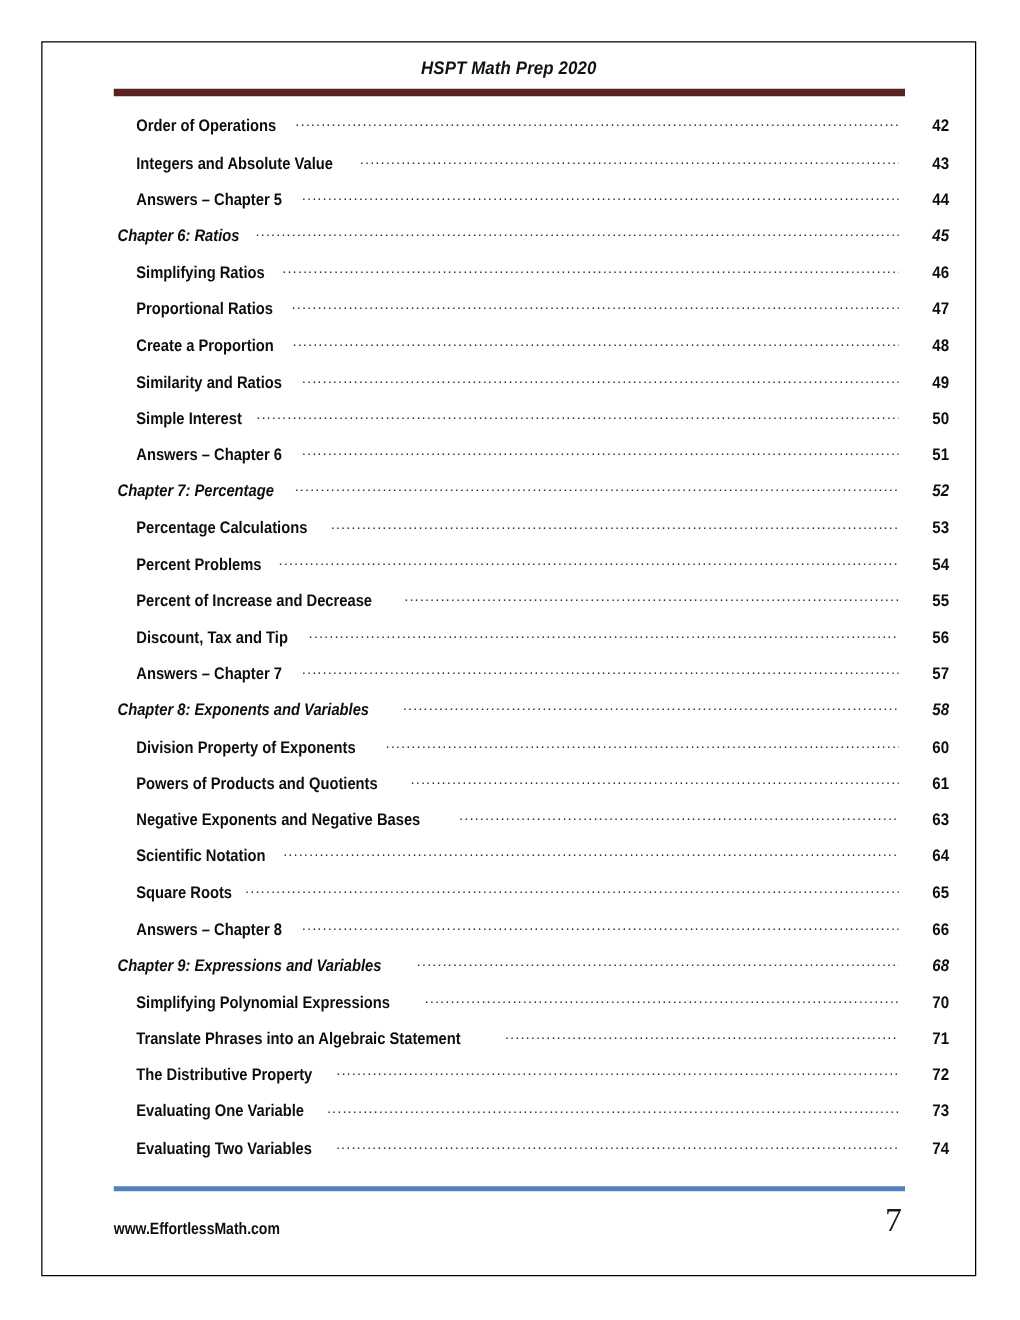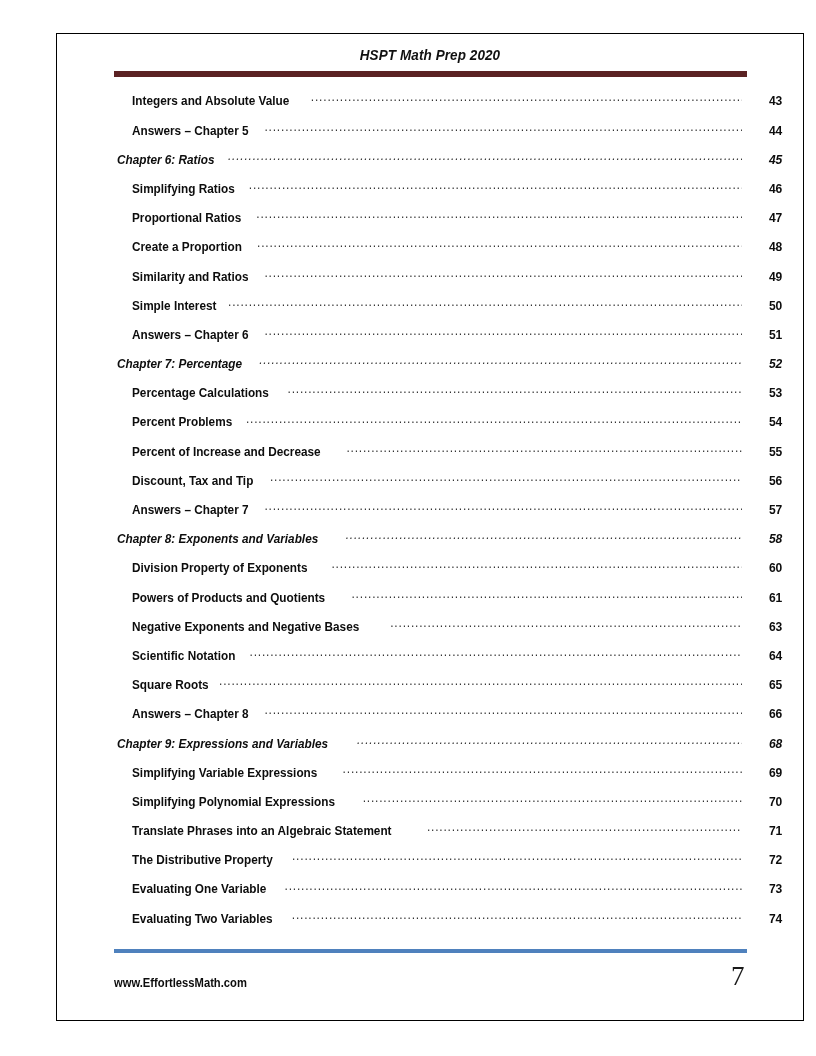--- a/index.html
+++ b/index.html
@@ -19,21 +19,20 @@
   
   .page-sheet {
     position: absolute;
     left: 33px;
     top: 33px;
     width: 748px;
     height: 988px;
     border: 1.5px solid #000000;
     box-sizing: border-box;
     background: #ffffff;
-    margin-left: 23px;
   }
 
   
   .header-block {
     position: absolute;
     left: 0;
     top: 0;
     width: 100%;
   }
   .header-title {
@@ -163,20 +162,25 @@
 
 <div class="page-sheet">
 
   <div class="header-block">
     <div class="header-title">HSPT Math Prep 2020</div>
     <div class="header-rule" style="background: rgb(91, 34, 35);"></div>
   </div>
 
   <div class="toc">
       <div class="toc-row level-section">
+        <span class="toc-label">Order of Operations</span>
+        <span class="toc-dots"></span>
+        <span class="toc-page">42</span>
+      </div>
+      <div class="toc-row level-section">
         <span class="toc-label">Integers and Absolute Value</span>
         <span class="toc-dots"></span>
         <span class="toc-page">43</span>
       </div>
       <div class="toc-row level-section">
         <span class="toc-label">Answers – Chapter 5</span>
         <span class="toc-dots"></span>
         <span class="toc-page">44</span>
       </div>
       <div class="toc-row level-chapter">
@@ -276,25 +280,20 @@
       </div>
       <div class="toc-row level-section">
         <span class="toc-label">Answers – Chapter 8</span>
         <span class="toc-dots"></span>
         <span class="toc-page">66</span>
       </div>
       <div class="toc-row level-chapter">
         <span class="toc-label">Chapter 9:  Expressions and Variables</span>
         <span class="toc-dots"></span>
         <span class="toc-page">68</span>
-      </div>
-      <div class="toc-row level-section">
-        <span class="toc-label">Simplifying Variable Expressions</span>
-        <span class="toc-dots"></span>
-        <span class="toc-page">69</span>
       </div>
       <div class="toc-row level-section">
         <span class="toc-label">Simplifying Polynomial Expressions</span>
         <span class="toc-dots"></span>
         <span class="toc-page">70</span>
       </div>
       <div class="toc-row level-section">
         <span class="toc-label">Translate Phrases into an Algebraic Statement</span>
         <span class="toc-dots"></span>
         <span class="toc-page">71</span>

